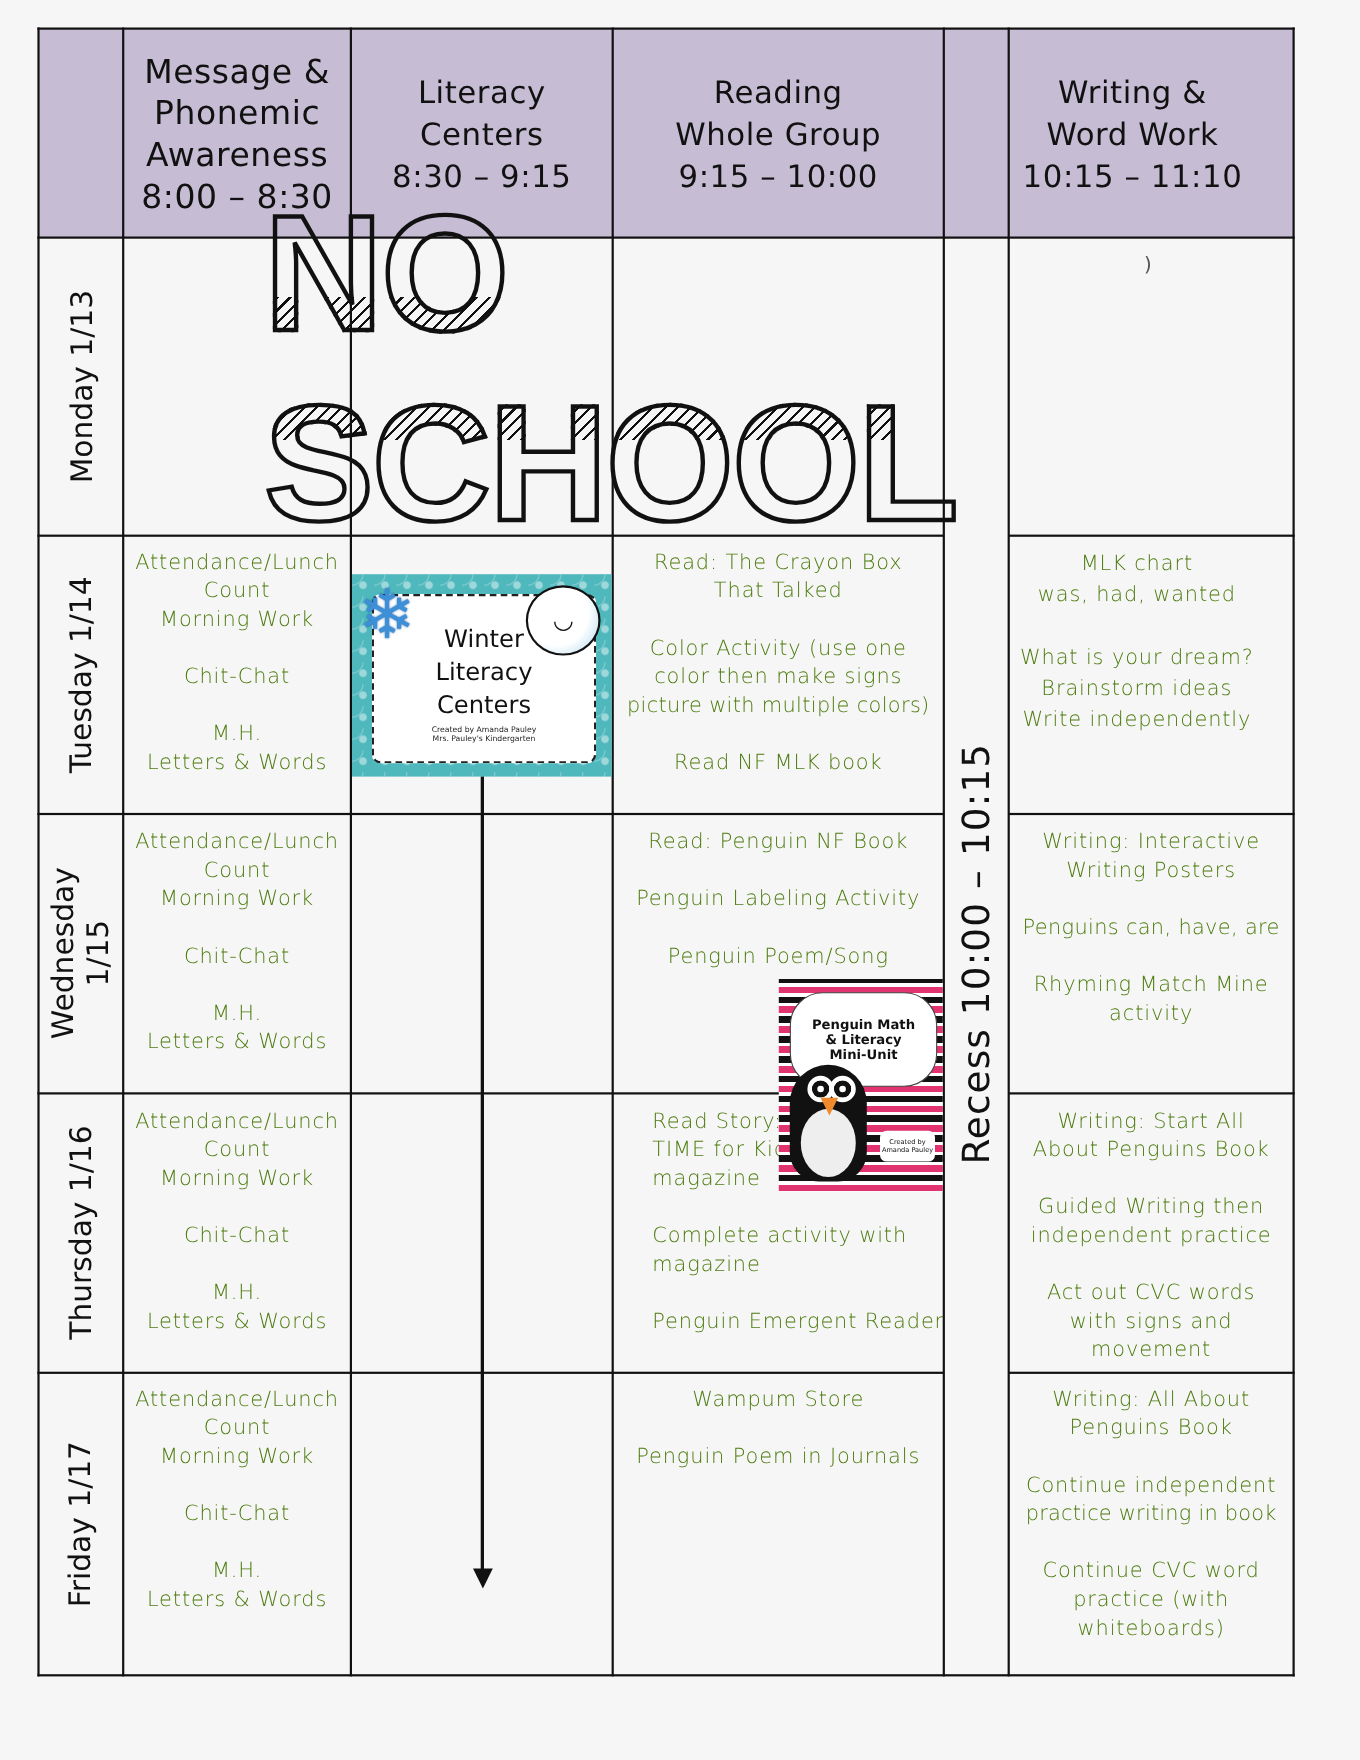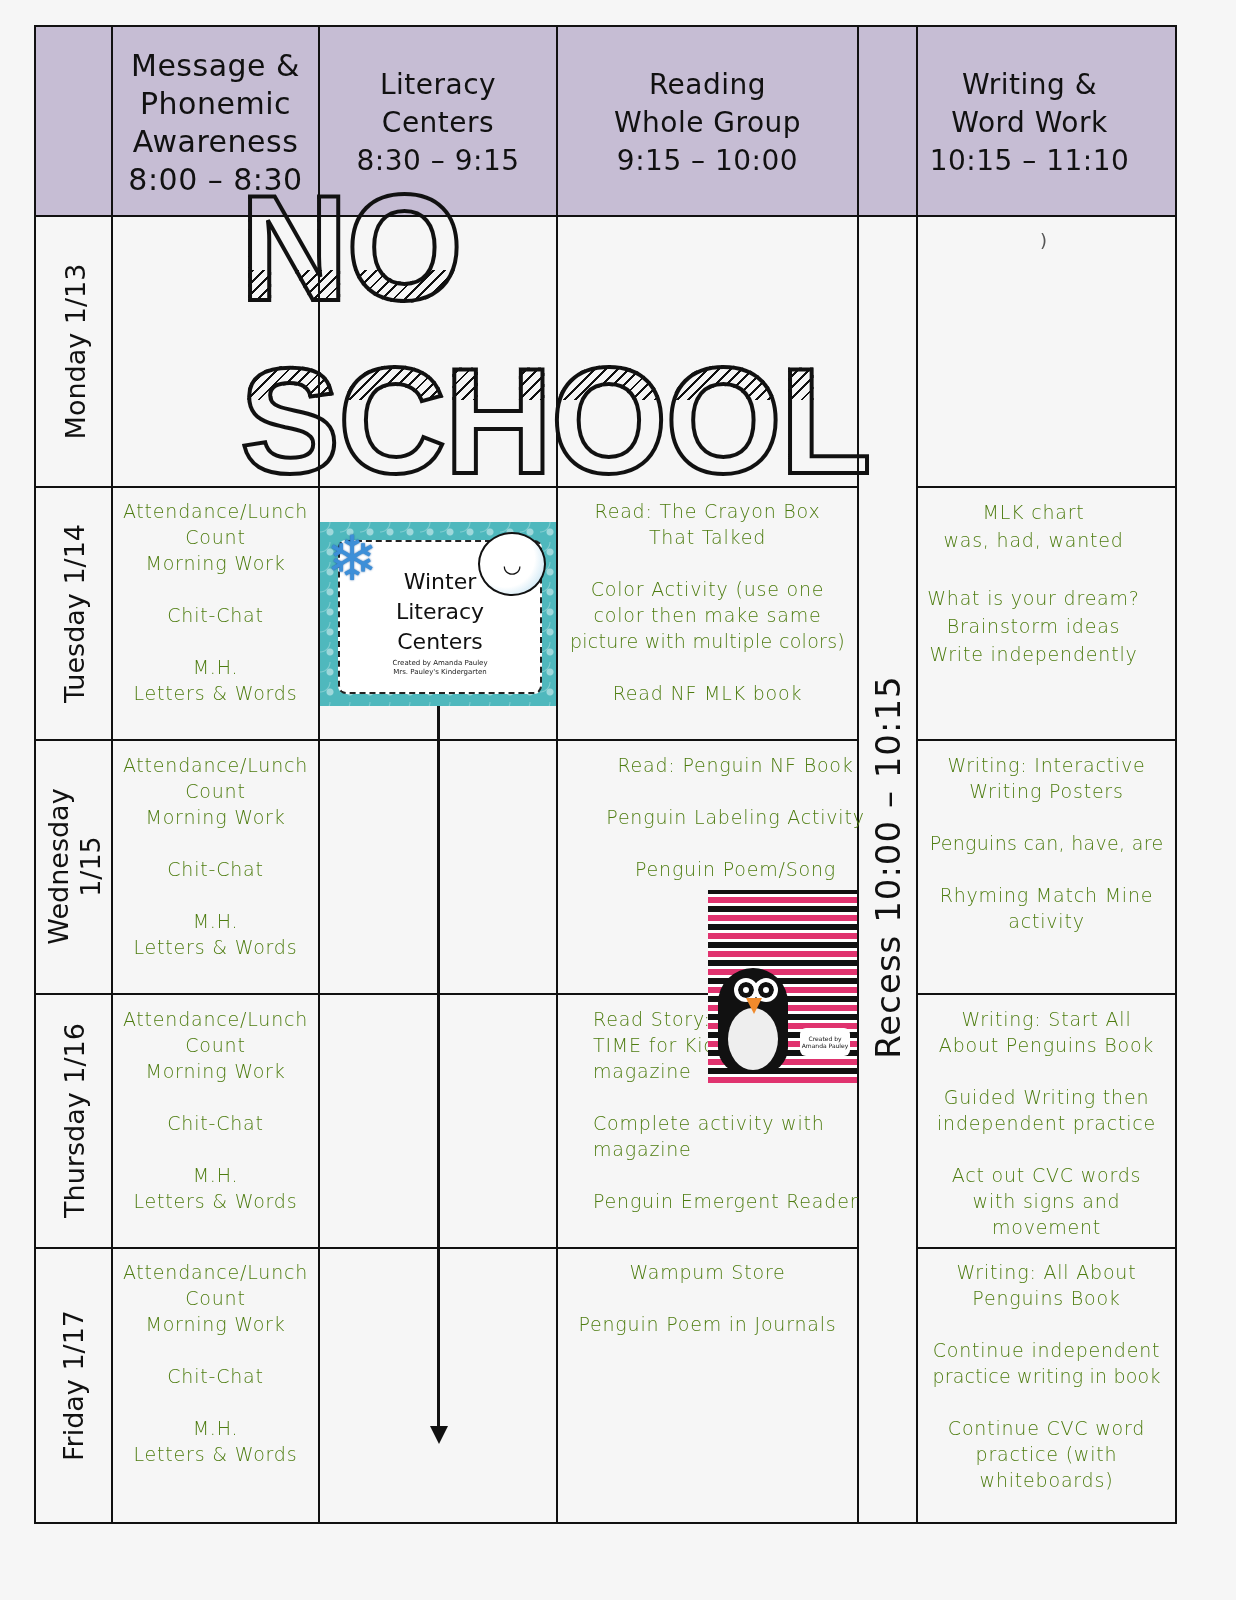--- a/index.html
+++ b/index.html
@@ -141,26 +141,26 @@
   <div class="snowball">◡</div>
 </div>
 <div class="arrow-shaft"></div>
 <div class="arrow-head"></div>
 
 <div class="cell" style="left:558px; top:498px; width:299px;">
   <div class="ln">Read:  The Crayon Box</div>
   <div class="ln">That Talked</div>
   <div class="gap"></div>
   <div class="ln">Color Activity (use one</div>
-  <div class="ln">color then make same</div>
+  <div class="ln">color then make signs</div>
   <div class="ln" style="letter-spacing:0.3px;">picture with multiple colors)</div>
   <div class="gap"></div>
   <div class="ln">Read NF MLK book</div>
 </div>
-<div class="cell" style="left:558px; top:752px; width:299px;padding-left:28px;">
+<div class="cell" style="left:558px; top:752px; width:299px;">
   <div class="ln">Read:  Penguin NF Book</div>
   <div class="gap"></div>
   <div class="ln">Penguin Labeling Activity</div>
   <div class="gap"></div>
   <div class="ln">Penguin Poem/Song</div>
 </div>
 <div class="cell left" style="left:593px; top:1006px; width:290px;">
   <div class="ln">Read Story:</div>
   <div class="ln">TIME for Kids</div>
   <div class="ln">magazine</div>
@@ -172,20 +172,23 @@
 </div>
 <div class="cell" style="left:558px; top:1259px; width:299px;">
   <div class="ln">Wampum Store</div>
   <div class="gap"></div>
   <div class="ln">Penguin Poem in Journals</div>
 </div>
 <div class="pe-block">
 </div>
 
 <div class="penguin-card">
+  <div class="pc-bubble">Penguin Math
+&amp; Literacy
+Mini-Unit</div>
   <div class="penguin-body"></div>
   <div class="penguin-belly"></div>
   <div class="penguin-eye" style="left:26px; top:88px;"></div>
   <div class="penguin-eye" style="left:46px; top:88px;"></div>
   <div class="penguin-beak"></div>
   <div class="pc-credit">Created by
 Amanda Pauley</div>
 </div>
 
 <div class="cell" style="left:918px; top:498px; width:231px; line-height:28px;">

